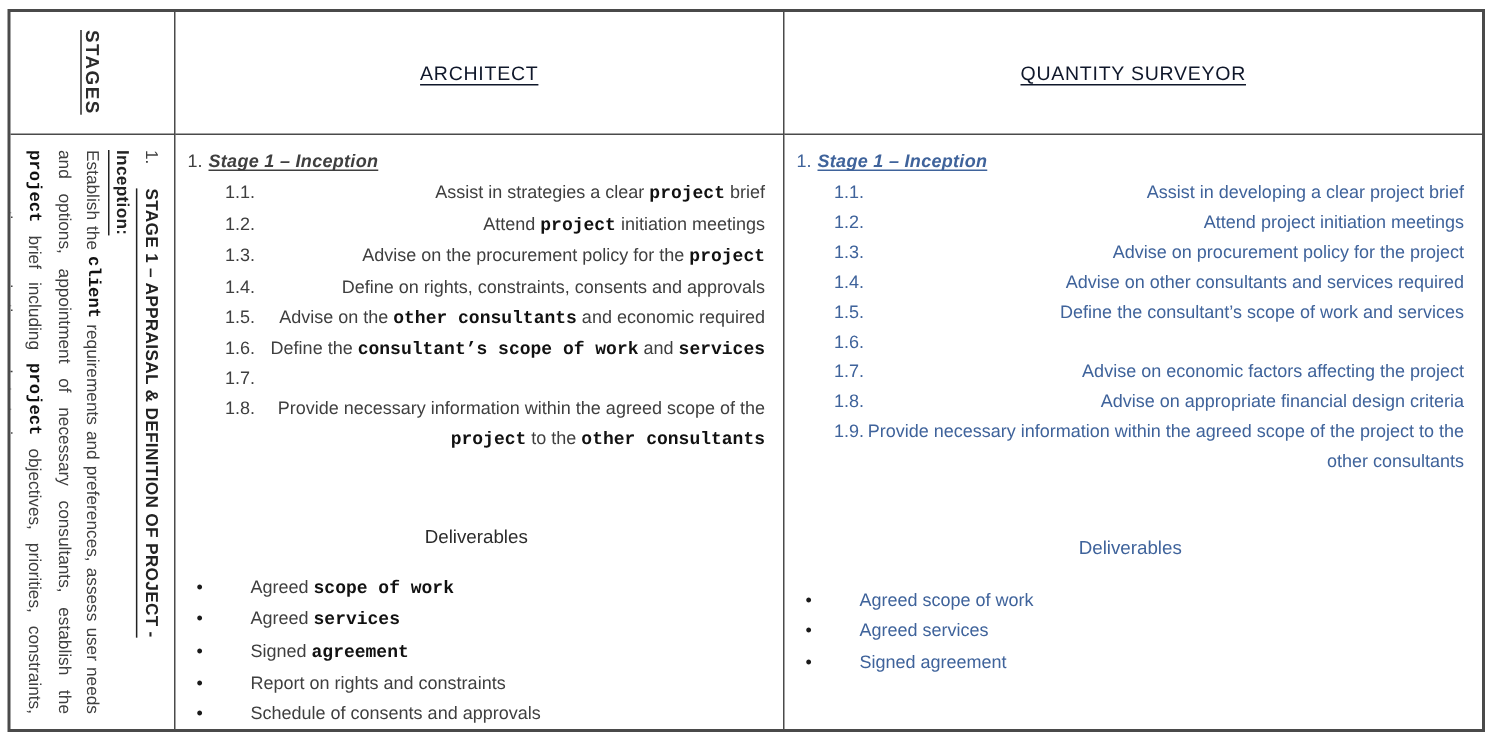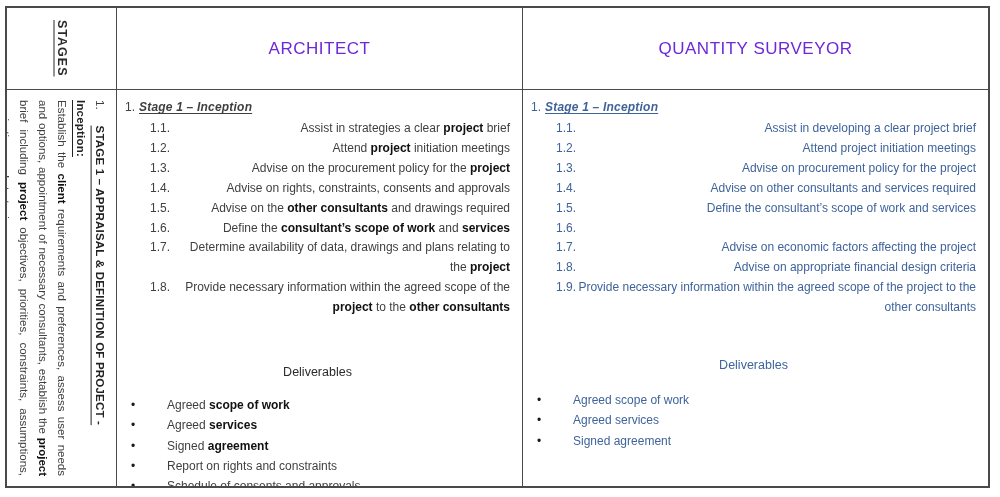--- a/index.html
+++ b/index.html
@@ -16,22 +16,22 @@
     border:2px solid #4a4a4a;
     background:#fff;
     box-sizing:border-box;
   }
   .cell{box-sizing:border-box;overflow:hidden;}
   .b-r{border-right:1.5px solid #4a4a4a;}
   .b-b{border-bottom:1.5px solid #4a4a4a;}
   
   .hcell{display:flex;align-items:center;justify-content:center;}
   .htext{
-    font-size:17px;letter-spacing:.5px;color:#6d28d9;
-    text-underline-offset:3px;font-weight:500;
+    font-size:13px;letter-spacing:.5px;color:#0f172a;
+    text-decoration:underline;text-underline-offset:3px;font-weight:500;
   }
   
   .stages-head{
     writing-mode:vertical-rl;text-orientation:mixed;
     font-size:12.5px;color:#2b2b2b;text-decoration:underline;
     letter-spacing:1px;font-weight:600;
   }
   .stages-body{padding:10px 7px 10px 7px;}
   .vwrap{writing-mode:vertical-rl;text-orientation:mixed;height:100%;width:100%;}
   .v-headline{font-size:11.5px;color:#222;line-height:19px;}
@@ -46,21 +46,21 @@
   .rolecell{padding:7px 10px 0 6px;font-size:12px;color:#3f3f3f;}
   .stage-line{display:flex;line-height:21px;margin-bottom:1px;}
   .stage-line .snum{flex:none;width:14px;margin-left:2px;}
   .stage-line .stitle{
     font-style:italic;font-weight:700;text-decoration:underline;
     text-underline-offset:2px;letter-spacing:.2px;
   }
   .task{display:flex;line-height:19.9px;text-align:right;}
   .task .num{flex:none;width:30px;margin-left:17px;}
   .task .txt{flex:1;padding-right:2px;}
-  .b{font-weight:700;color:#111;}
+  .b{font-weight:700;color:#111;font-family:Liberation Mono, monospace;}
   .deliv-head{
     text-align:center;font-size:12.5px;color:#2b2b2b;
     text-underline-offset:3px;font-weight:500;
   }
   .bullet{display:flex;line-height:20.3px;}
   .bullet .dot{flex:none;width:36px;padding-left:8px;color:#1a1a1a;font-size:12px;}
   .bullet .txt{flex:1;}
   
   .arch .deliv-head{margin-top:47px;margin-bottom:16px;}
   
@@ -109,33 +109,32 @@
         <div class="task">
           <span class="num">1.2.</span>
           <span class="txt"><span>Attend </span><span class="b">project</span><span> initiation meetings</span></span>
         </div>
         <div class="task">
           <span class="num">1.3.</span>
           <span class="txt"><span>Advise on the procurement policy for the </span><span class="b">project</span></span>
         </div>
         <div class="task">
           <span class="num">1.4.</span>
-          <span class="txt"><span>Advise on rights, constraints, consents and approvals</span></span>
+          <span class="txt"><span>Define on rights, constraints, consents and approvals</span></span>
         </div>
         <div class="task">
           <span class="num">1.5.</span>
-          <span class="txt"><span>Advise on the </span><span class="b">other consultants</span><span> and drawings required</span></span>
+          <span class="txt"><span>Advise on the </span><span class="b">other consultants</span><span> and economic required</span></span>
         </div>
         <div class="task">
           <span class="num">1.6.</span>
           <span class="txt"><span>Define the </span><span class="b">consultant’s scope of work</span><span> and </span><span class="b">services</span></span>
         </div>
         <div class="task">
           <span class="num">1.7.</span>
-          <span class="txt"><span>Determine availability of data, drawings and plans relating to the </span><span class="b">project</span></span>
         </div>
         <div class="task">
           <span class="num">1.8.</span>
           <span class="txt"><span>Provide necessary information within the agreed scope of the </span><span class="b">project</span><span> to the </span><span class="b">other consultants</span></span>
         </div>
       </div>
     <div class="deliv-head">Deliverables</div>
     <div>
         <div class="bullet">
           <span class="dot">•</span>

